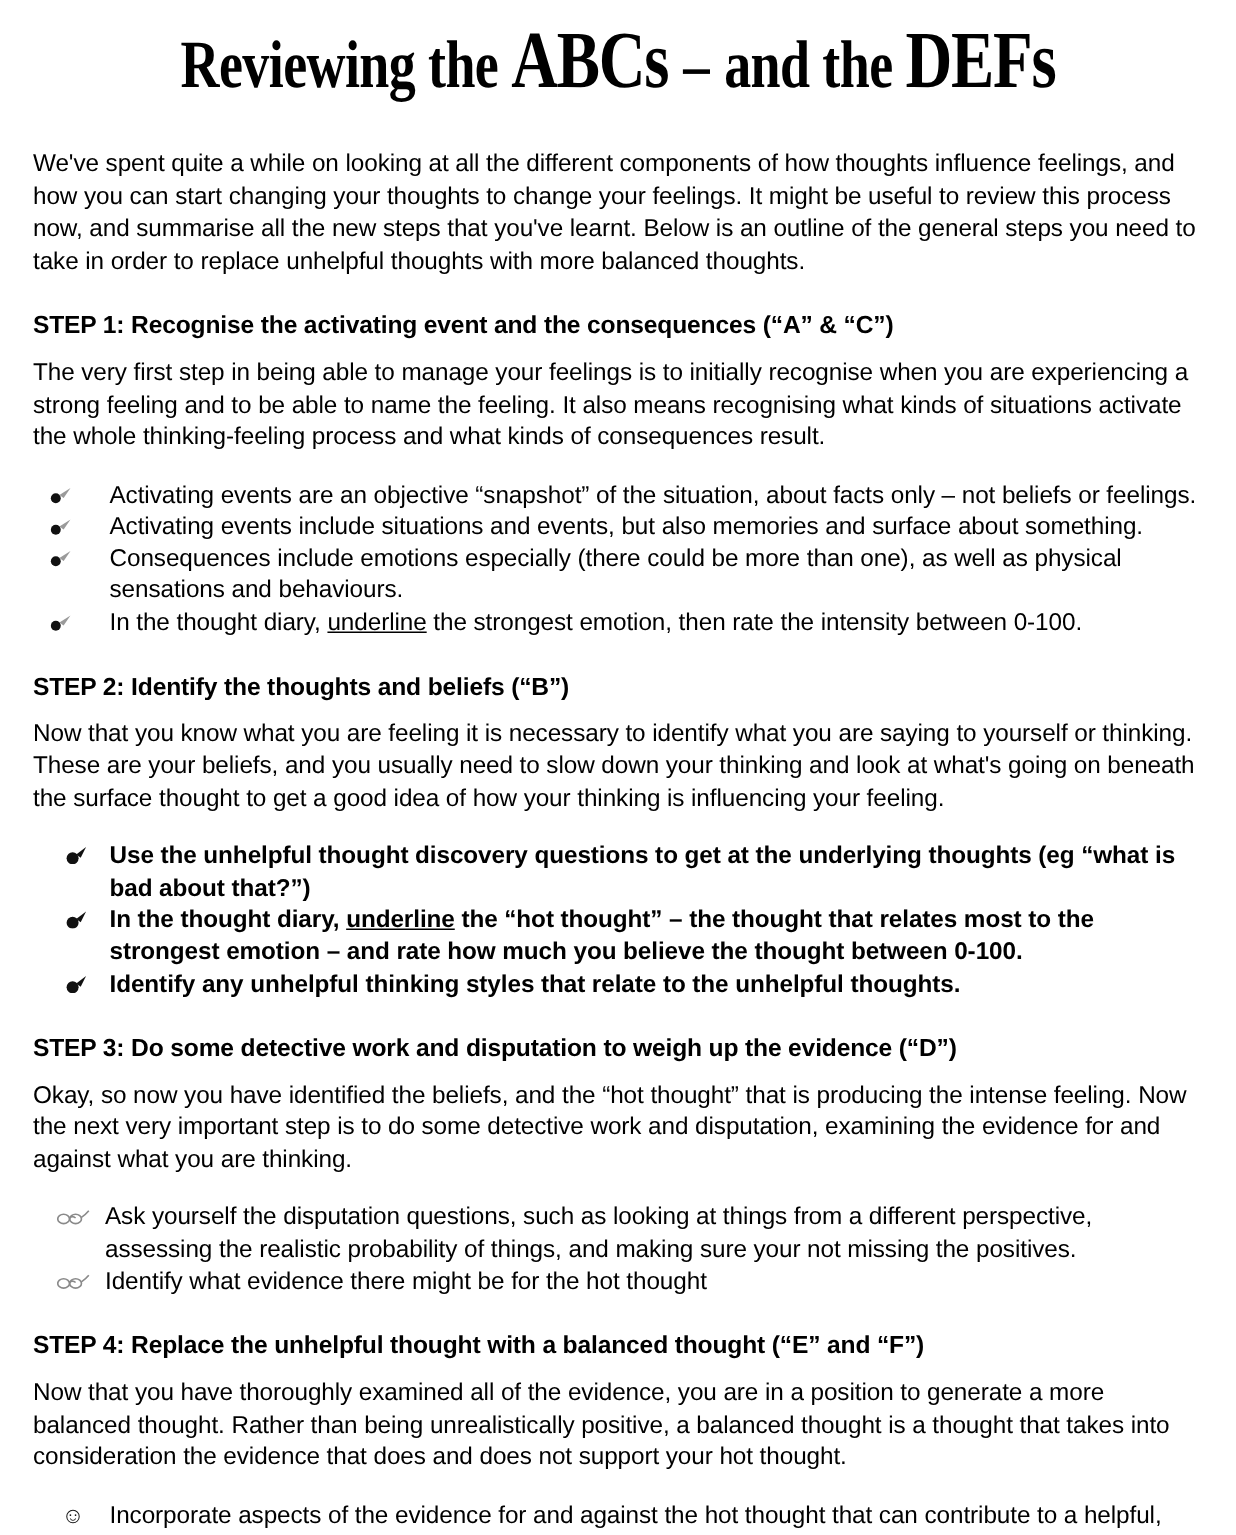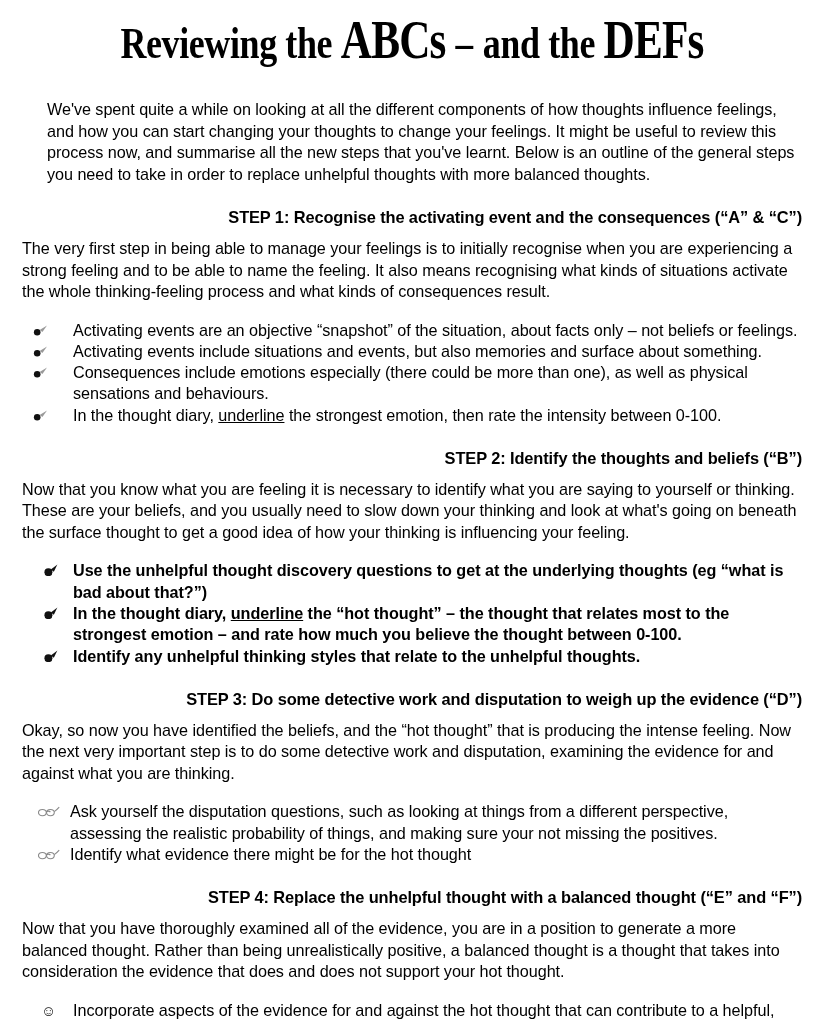--- a/index.html
+++ b/index.html
@@ -53,31 +53,29 @@
     font-size: 16.2px;
     line-height: 21.5px;
     margin: 0;
     padding: 0;
     text-align: left;
     letter-spacing: -0.05px;
   }
 
   .intro-para {
     margin-top: 27px;
-    margin-left: 25px;
   }
 
   .step-heading {
     font-size: 16.4px;
     font-weight: bold;
     line-height: 21px;
     margin: 0;
     padding: 0;
     letter-spacing: -0.1px;
-    text-align: right;
   }
 
   .gap-before-heading { height: 22px; }
   .gap-after-heading  { height: 10px; }
   .gap-before-list    { height: 17px; }
 
   
   ul.bullets {
     list-style: none;
     margin: 0;

